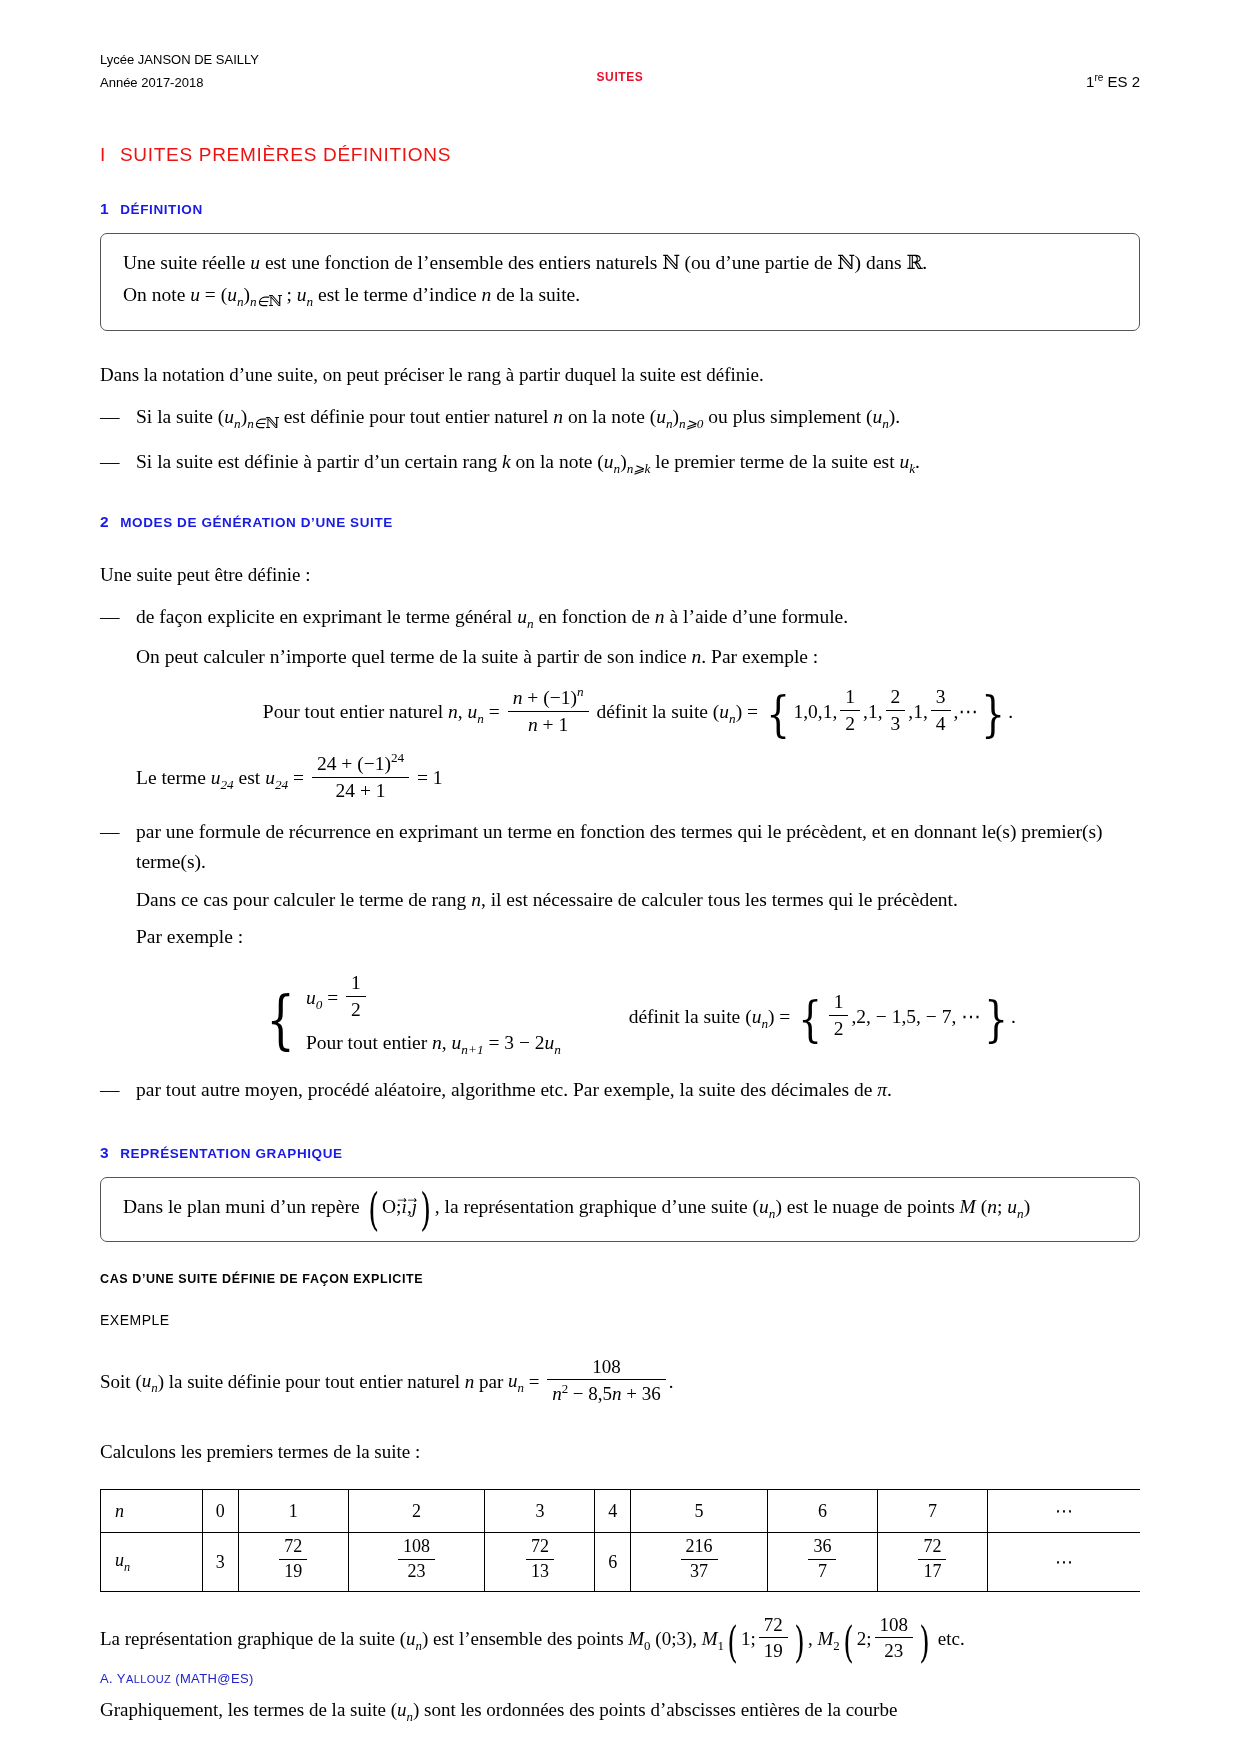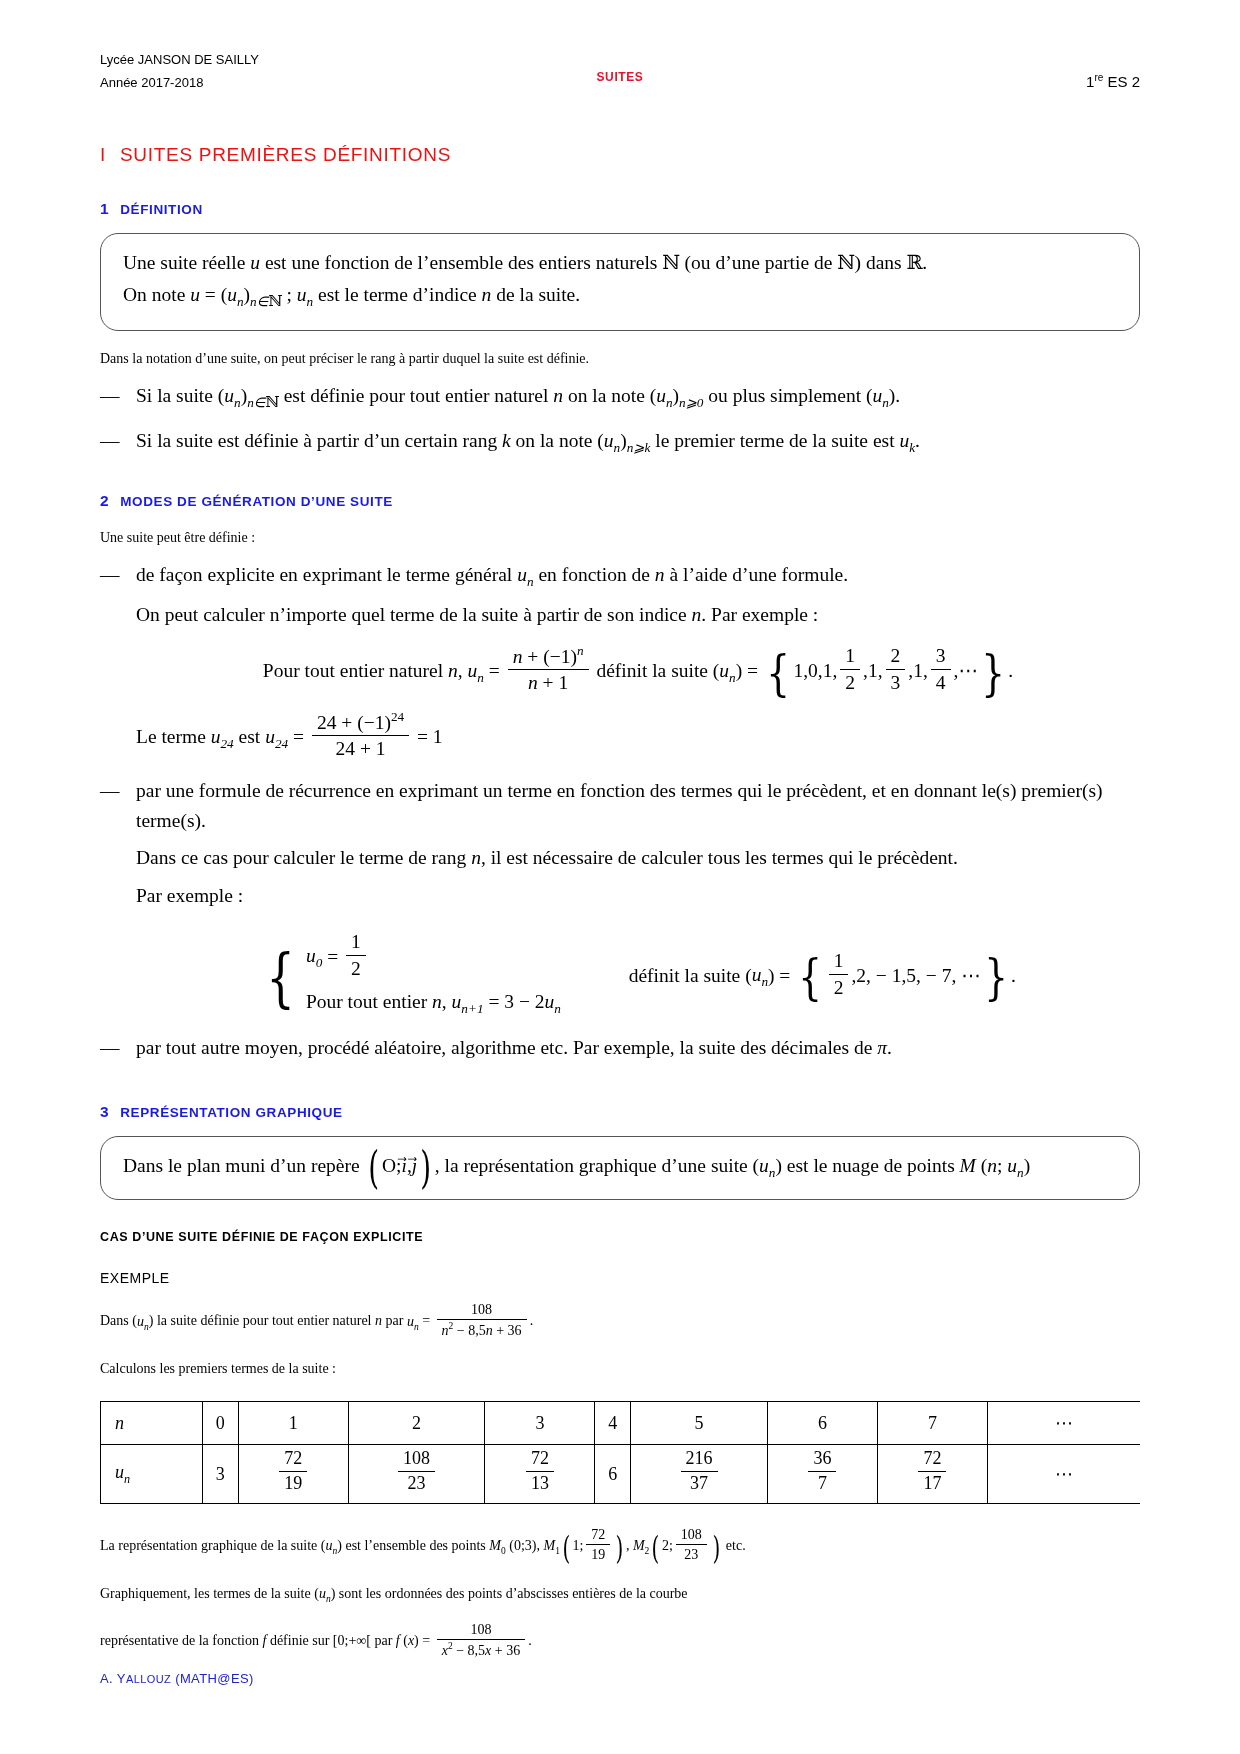--- a/index.html
+++ b/index.html
@@ -20,29 +20,29 @@
   h2.sub{font-family:"Liberation Sans",sans-serif;font-size:13.5px;font-weight:bold;letter-spacing:.6px;
          margin:34px 0 0 0;}
   h2.sub .num{font-size:15.5px;margin-right:11px;}
   h1.sec .num{margin-right:14px;}
   h3.minor{font-family:"Liberation Sans",sans-serif;font-size:12.5px;font-weight:bold;letter-spacing:.6px;
            color:#000;margin:30px 0 0 0;}
   h4.exlabel{font-family:"Liberation Sans",sans-serif;font-size:14px;font-weight:normal;letter-spacing:.5px;
              color:#000;margin:26px 0 0 0;}
 
   
-  p.t{font-size:14px;line-height:1.52;margin:17px 0 0 0;}
+  p.t{font-size:19px;line-height:1.52;margin:30px 0 0 0;}
   .tight{margin-top:9px;}
   ul.dash{list-style:none;margin:12px 0 0 0;padding:0;}
   ul.dash>li{position:relative;padding-left:36px;font-size:19.5px;line-height:1.52;margin-top:12px;}
   ul.dash>li:before{content:"—";position:absolute;left:0;top:0;}
   ul.dash>li .cont{display:block;margin-top:8px;}
 
   
-  .box{border:1px solid #555;border-radius:18px;padding:14px 22px 16px 22px;margin-top:15px;}
+  .box{border:1px solid #555;border-radius:7px;padding:14px 22px 16px 22px;margin-top:15px;}
   .box p{font-size:19.5px;line-height:1.55;margin:0;}
   .box p+p{margin-top:2px;}
 
   
   i,.mi{font-family:"Liberation Serif",serif;font-style:italic;}
   .bb{font-family:"DejaVu Serif",serif;font-style:normal;letter-spacing:-.5px;}
   sub{font-size:.68em;font-style:italic;}
   sup{font-size:.68em;}
   .rm{font-style:normal;}
   .display{text-align:center;margin-top:16px;font-size:19.5px;}
@@ -160,21 +160,21 @@
     <span class="num">3</span><span>REPRÉSENTATION GRAPHIQUE</span>
   </h2>
 
   <div class="box">
     <p><span>Dans le plan muni d’un repère </span><span class="par">(</span><span>O;<i>ı</i>⃗,<i>ȷ</i>⃗</span><span class="par">)</span><span>, la représentation graphique d’une suite </span>(<i>u<sub>n</sub></i>)<span> est le nuage de points </span><i>M</i> (<i>n</i>; <i>u<sub>n</sub></i>)</p>
   </div>
 
   <h3 class="minor">CAS D’UNE SUITE DÉFINIE DE FAÇON EXPLICITE</h3>
   <h4 class="exlabel">EXEMPLE</h4>
 
-  <p class="t"><span>Dans </span>(<i>u<sub>n</sub></i>)<span> la suite définie pour tout entier naturel </span><i>n</i><span> par </span><i>u<sub>n</sub></i> =
+  <p class="t"><span>Soit </span>(<i>u<sub>n</sub></i>)<span> la suite définie pour tout entier naturel </span><i>n</i><span> par </span><i>u<sub>n</sub></i> =
     <span class="frac">
       <span class="nu">108</span>
       <span class="de"><i>n</i><sup class="rm">2</sup> − 8,5<i>n</i> + 36</span>
     </span><span>.</span></p>
 
   <p class="t tight">Calculons les premiers termes de la suite :</p>
 
   <table class="terms">
     <tbody>
         <tr>

